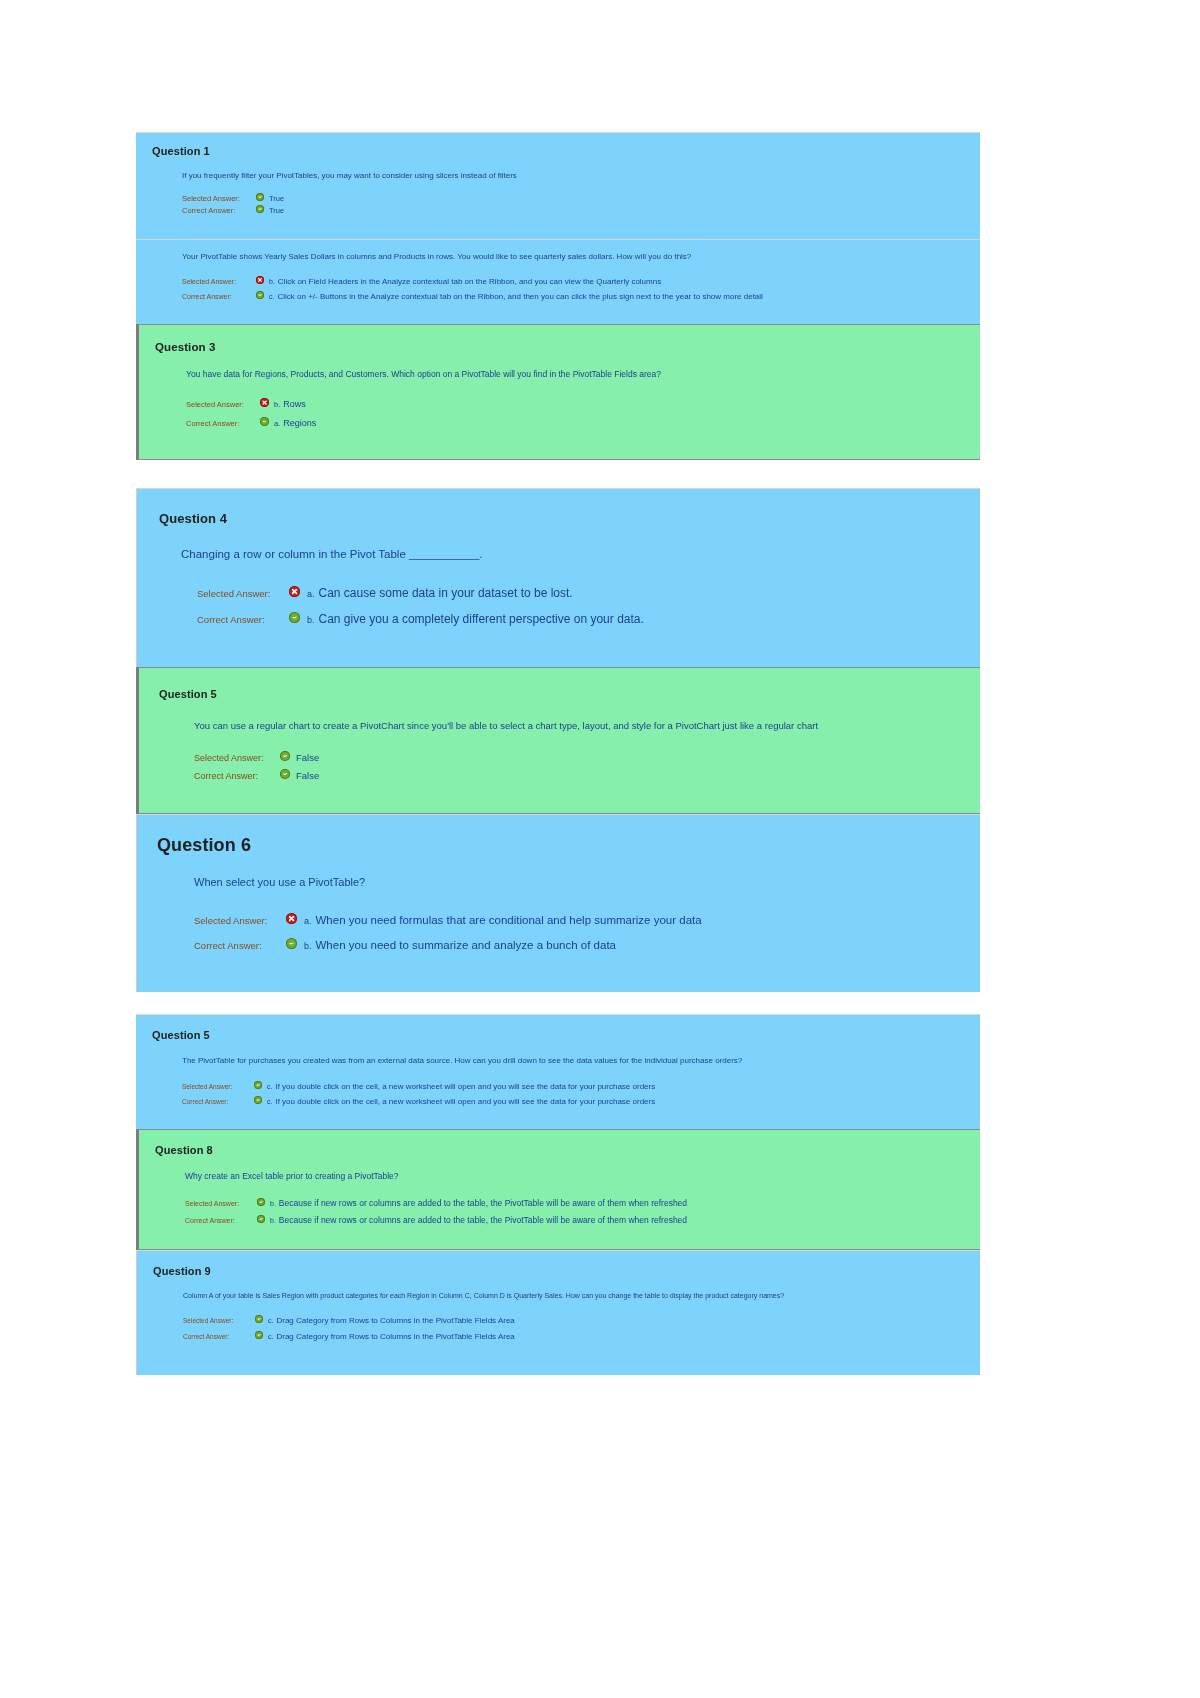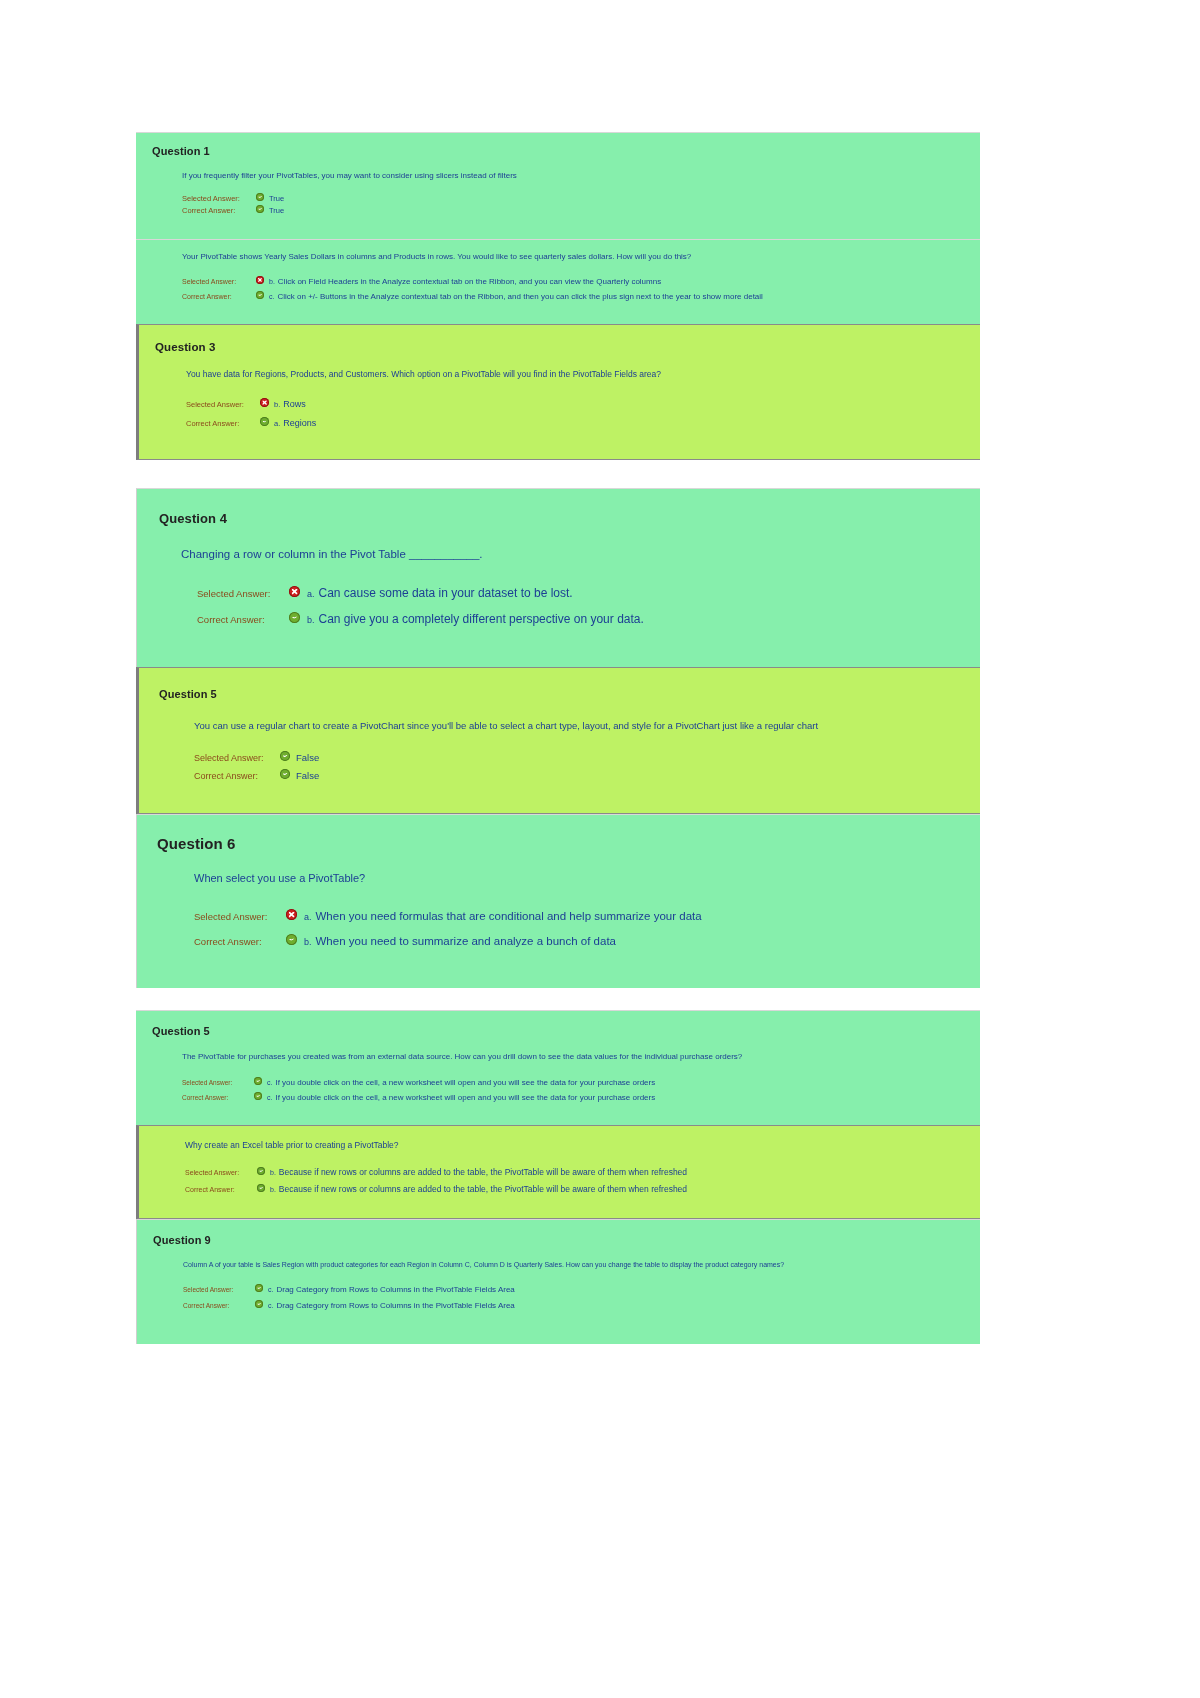--- a/index.html
+++ b/index.html
@@ -26,27 +26,27 @@
   }
 
   
   .qblock {
     position: relative;
     box-sizing: border-box;
     border-top: 1px solid #d8d8d8;
     padding: 0;
   }
   .qblock.shaded {
-    background: #bef264;
+    background: #86efac;
     border-top: 1px solid #8a8a8a;
     border-bottom: 1px solid #8a8a8a;
     border-left: 3px solid #7d7d7d;
   }
   .qblock.plain {
-    background: #86efac;
+    background: #7dd3fc;
     border-left: 1px solid #cfcfcf;
   }
   .qblock.noleft { border-left: none; }
 
   .qtitle {
     font-weight: bold;
     color: #222222;
     letter-spacing: 0.1px;
   }
   .qtext {
@@ -142,21 +142,21 @@
   
   #q5 { padding: 20px 0 28px 20px; }
   #q5 .qtitle { font-size: 11px; margin-bottom: 20px; }
   #q5 .qtext { font-size: 9.5px; margin-left: 35px; margin-bottom: 18px; }
   #q5 .ansrow { font-size: 9.5px; margin-left: 35px; line-height: 17px; }
   #q5 .anslabel { width: 86px; font-size: 9px; }
   #q5 .marker { width: 10px; height: 10px; margin-right: 6px; }
 
   
   #q6 { padding: 20px 0 34px 20px; }
-  #q6 .qtitle { font-size: 15px; margin-bottom: 20px; }
+  #q6 .qtitle { font-size: 18px; margin-bottom: 20px; }
   #q6 .qtext { font-size: 11px; margin-left: 37px; margin-bottom: 20px; }
   #q6 .ansrow { font-size: 11.5px; margin-left: 37px; line-height: 24px; }
   #q6 .anslabel { width: 92px; font-size: 9.5px; }
   #q6 .marker { width: 11px; height: 11px; margin-right: 7px; }
   #q6 .optletter { font-size: 9px; margin-right: 4px; }
 
   
   #q7 { padding: 14px 0 20px 16px; }
   #q7 .qtitle { font-size: 11px; margin-bottom: 15px; }
   #q7 .qtext { font-size: 8px; margin-left: 30px; margin-bottom: 14px; }
@@ -307,20 +307,21 @@
       </div>
       <div class="ansrow">
         <span class="anslabel">Correct Answer:</span>
         <span class="marker ok"></span>
         <span class="optletter">c.</span>
         <span class="opttext">If you double click on the cell, a new worksheet will open and you will see the data for your purchase orders</span>
       </div>
     </div>
 
     <div class="qblock shaded" id="q8">
+      <div class="qtitle">Question 8</div>
       <div class="qtext">Why create an Excel table prior to creating a PivotTable?</div>
       <div class="ansrow">
         <span class="anslabel">Selected Answer:</span>
         <span class="marker ok"></span>
         <span class="optletter">b.</span>
         <span class="opttext">Because if new rows or columns are added to the table, the PivotTable will be aware of them when refreshed</span>
       </div>
       <div class="ansrow">
         <span class="anslabel">Correct Answer:</span>
         <span class="marker ok"></span>

